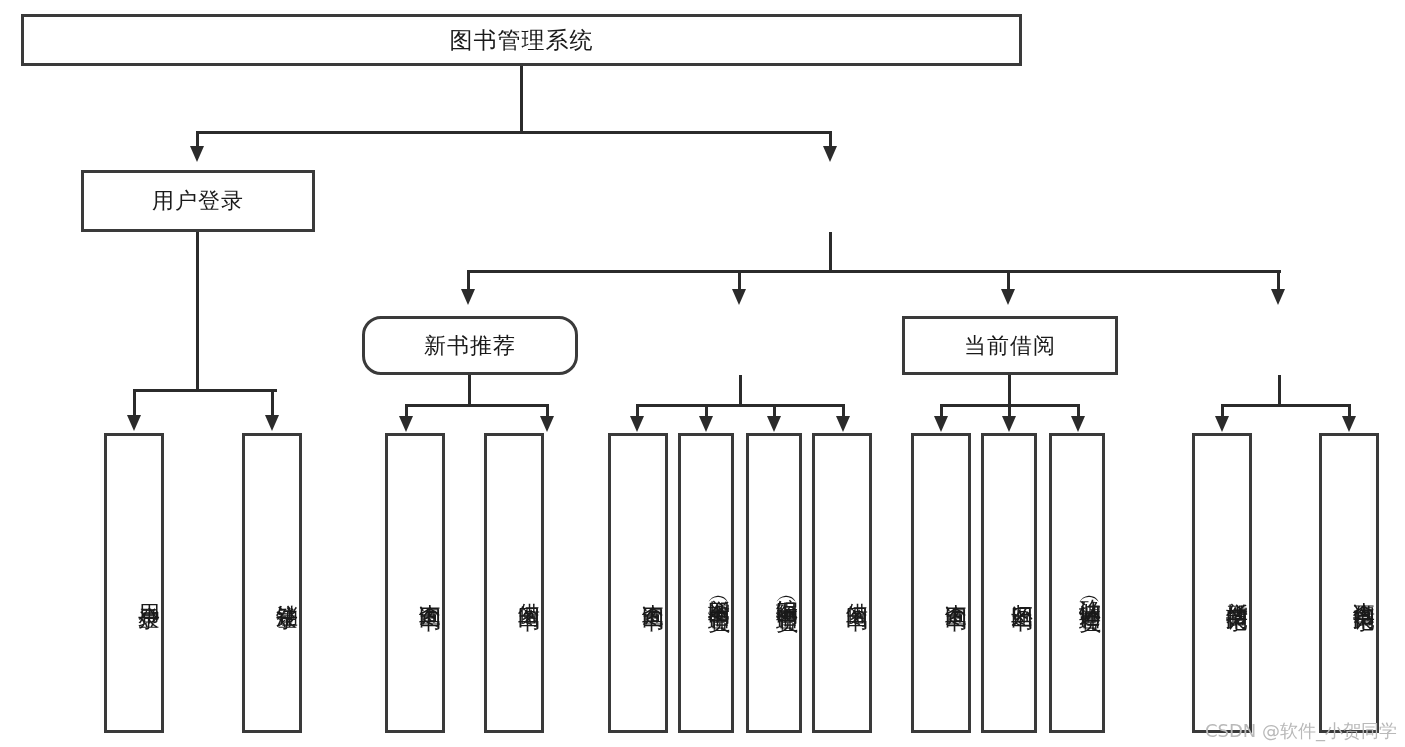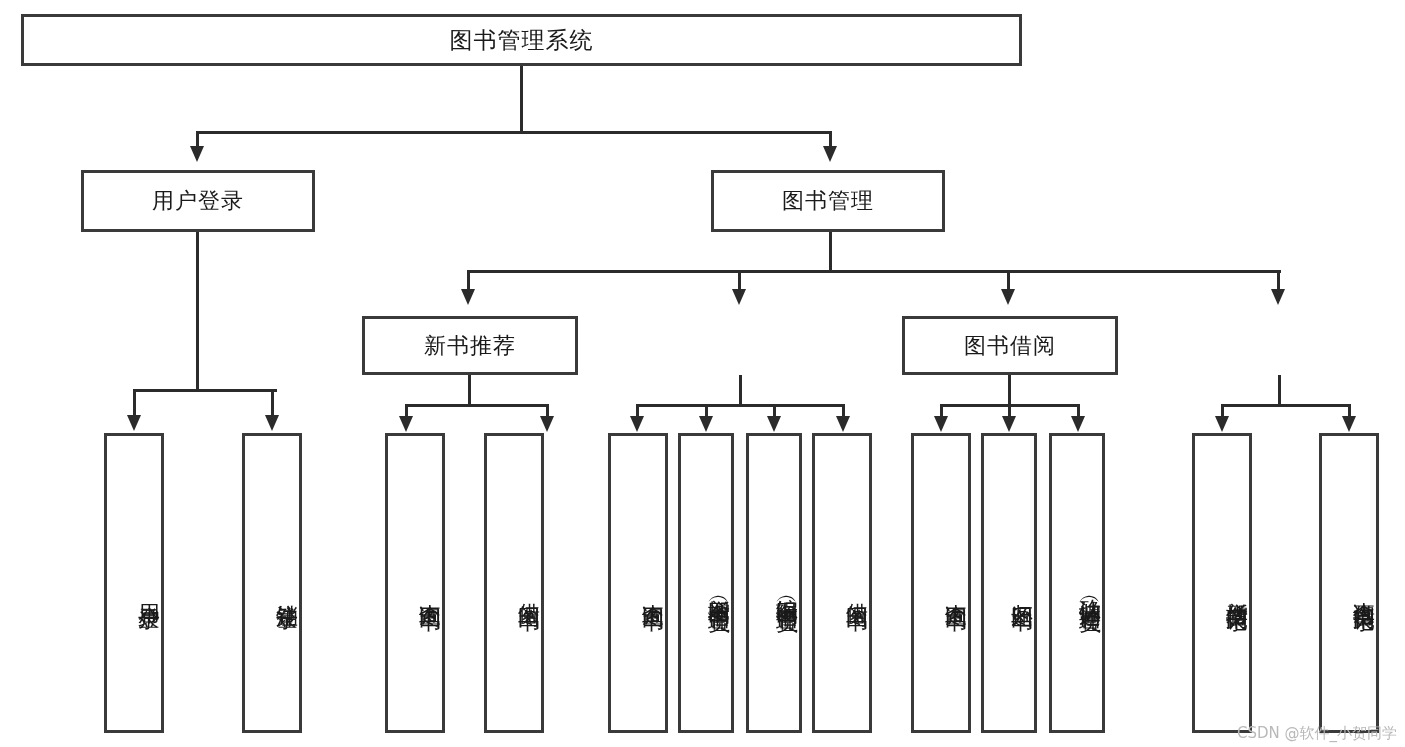--- a/index.html
+++ b/index.html
@@ -47,21 +47,21 @@
     justify-content:center;
     padding-top:14px;
     line-height:1.05;
   }
   .box.leaf span{display:block;}
 
   
   #watermark{
     position:absolute;
     right:8px;bottom:4px;
-    font-size:15px;
+    font-size:18px;
     color:#b9b9b9;
     white-space:nowrap;
     font-family:"DejaVu Sans","Liberation Sans",sans-serif;
   }
 </style>
 </head>
 <body>
 
 <div id="stage">
 
@@ -74,47 +74,44 @@
   <div class="ln h" style="left:196px;top:131px;width:634px;"></div>
 
   <div class="ln v" style="left:196px;top:131px;height:17px;"></div>
   <div class="arrow" style="left:190px;top:146px;"></div>
   <div class="ln v" style="left:829px;top:131px;height:17px;"></div>
   <div class="arrow" style="left:823px;top:146px;"></div>
 
   <div class="box h-text" style="left:81px;top:170px;width:234px;height:62px;">
     <span>用户登录</span>
   </div>
-  <div class="box h-text" style="left:711px;top:170px;width:234px;height:62px;">
-    <span>图书管理</span>
-  </div>
 
   <div class="ln v" style="left:196px;top:232px;height:160px;"></div>
   <div class="ln h" style="left:133px;top:389px;width:144px;"></div>
   <div class="ln v" style="left:133px;top:389px;height:28px;"></div>
   <div class="arrow" style="left:127px;top:415px;"></div>
   <div class="ln v" style="left:271px;top:389px;height:28px;"></div>
   <div class="arrow" style="left:265px;top:415px;"></div>
 
   <div class="ln v" style="left:829px;top:232px;height:40px;"></div>
   <div class="ln h" style="left:467px;top:270px;width:814px;"></div>
   <div class="ln v" style="left:467px;top:270px;height:21px;"></div>
   <div class="arrow" style="left:461px;top:289px;"></div>
   <div class="ln v" style="left:738px;top:270px;height:21px;"></div>
   <div class="arrow" style="left:732px;top:289px;"></div>
   <div class="ln v" style="left:1007px;top:270px;height:21px;"></div>
   <div class="arrow" style="left:1001px;top:289px;"></div>
   <div class="ln v" style="left:1277px;top:270px;height:21px;"></div>
   <div class="arrow" style="left:1271px;top:289px;"></div>
 
-  <div class="box h-text" style="left:362px;top:316px;width:216px;height:59px;">
+  <div class="box h-text" style="left:362px;top:316px;width:216px;height:59px;border-radius:19px;">
     <span>新书推荐</span>
   </div>
   <div class="box h-text" style="left:902px;top:316px;width:216px;height:59px;">
-    <span>图书借阅</span>
+    <span>当前借阅</span>
   </div>
 
   <div class="ln v" style="left:468px;top:375px;height:32px;"></div>
   <div class="ln h" style="left:405px;top:404px;width:144px;"></div>
   <div class="ln v" style="left:405px;top:404px;height:14px;"></div>
   <div class="arrow" style="left:399px;top:416px;"></div>
   <div class="ln v" style="left:546px;top:404px;height:14px;"></div>
   <div class="arrow" style="left:540px;top:416px;"></div>
 
   <div class="ln v" style="left:739px;top:375px;height:32px;"></div>

